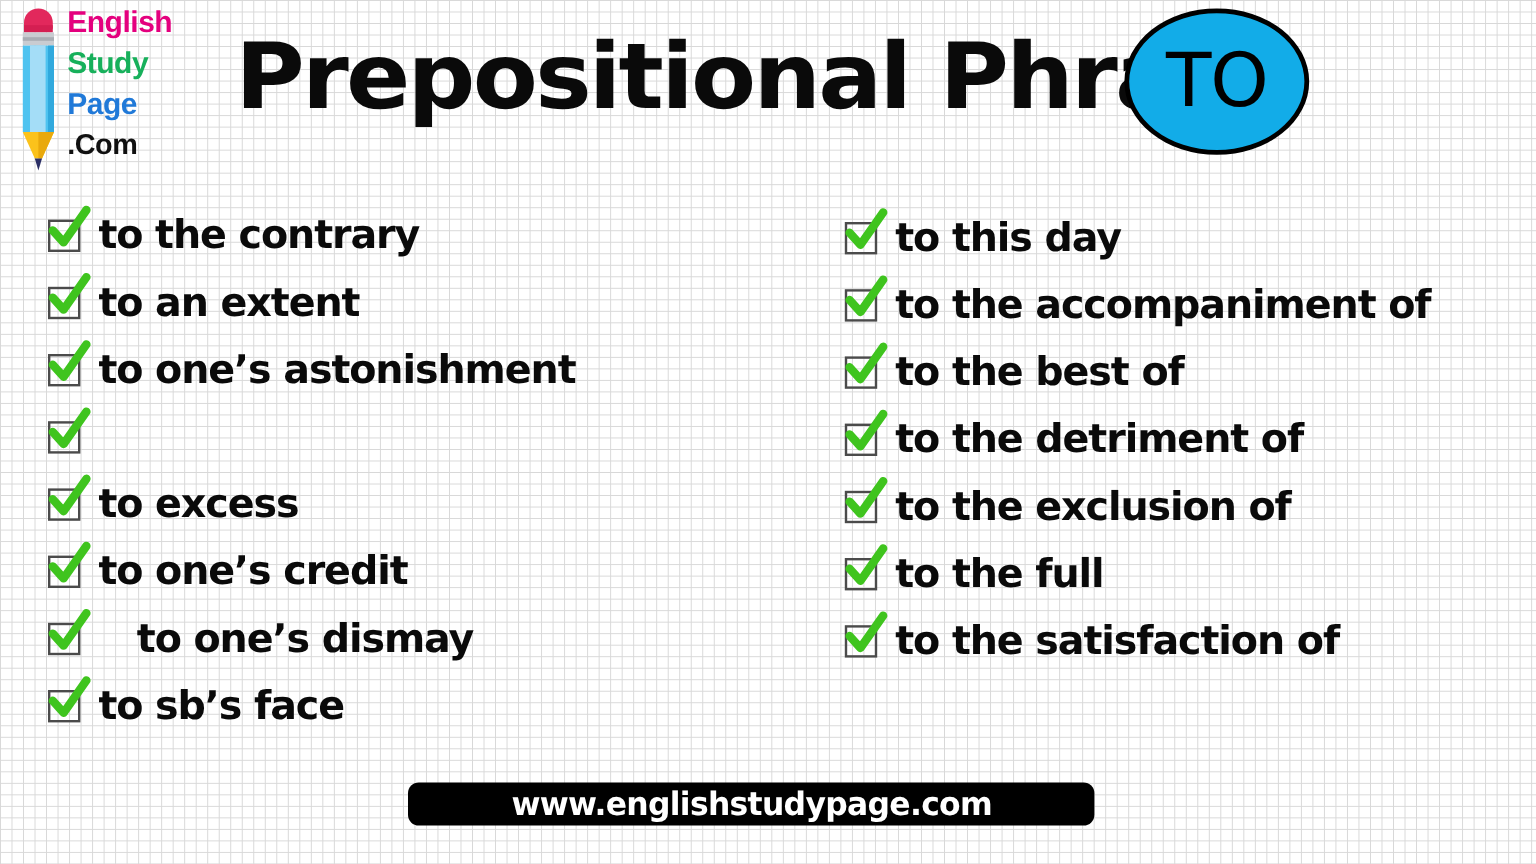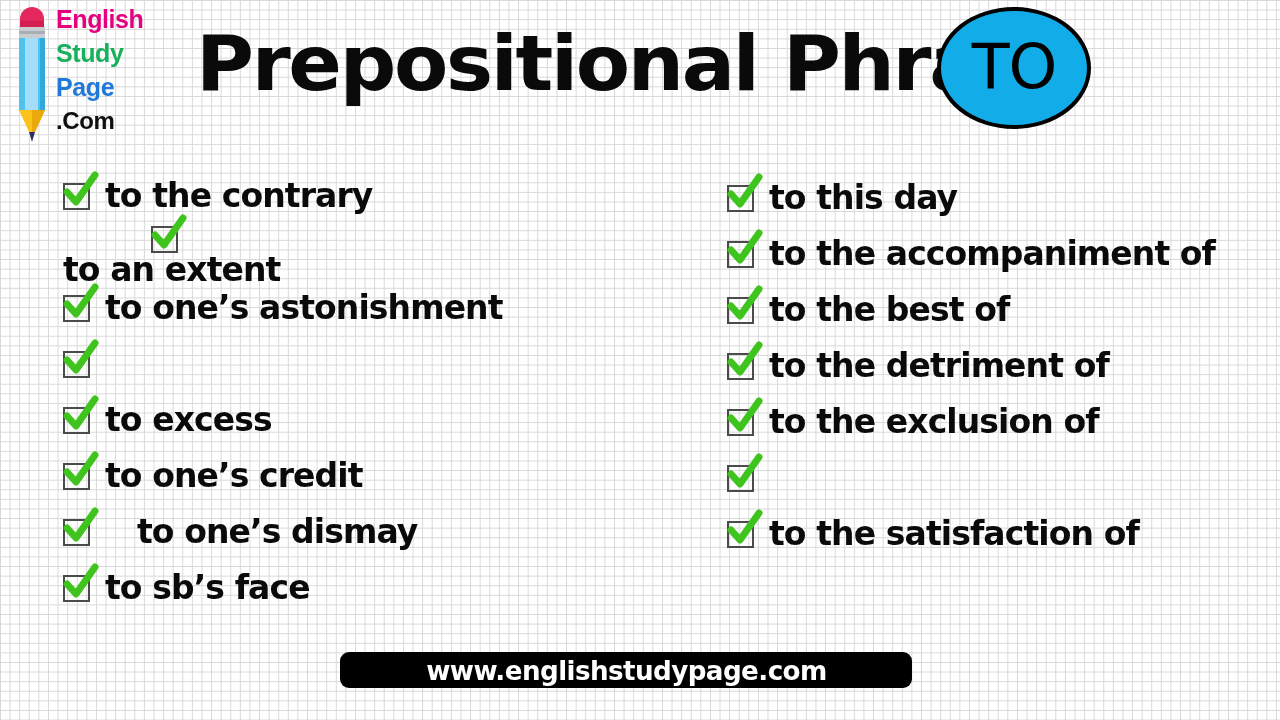--- a/index.html
+++ b/index.html
@@ -116,21 +116,20 @@
   #col-left  { left: 40px;  width: 620px; }
   #col-right { left: 704px; width: 560px; }
 
   .phrase-row {
     position: absolute;
     left: 0;
     height: 56px;
     display: flex;
     align-items: center;
     white-space: nowrap;
-    padding-left: 23px;
   }
 
   .checkbox {
     position: relative;
     width: 30px;
     height: 30px;
     flex: 0 0 30px;
     margin-right: 12px;
   }
   .checkbox .box {
@@ -226,21 +225,21 @@
   <div id="col-left" class="column">
       <div class="phrase-row" style="top: 167px;">
         <span class="checkbox">
           <span class="box" style="border-color: rgb(75, 75, 75);"></span>
           <svg class="tick" viewBox="0 0 36 40">
             <path d="M5 21 L14 31 L33 4" fill="none" stroke="#3fc41e" stroke-width="7" stroke-linecap="round" stroke-linejoin="round"></path>
           </svg>
         </span>
         <span class="phrase-text">to the contrary</span>
       </div>
-      <div class="phrase-row" style="top: 223px; flex-direction: column;">
+      <div class="phrase-row" style="top: 223px;">
         <span class="checkbox">
           <span class="box" style="border-color: rgb(75, 75, 75);"></span>
           <svg class="tick" viewBox="0 0 36 40">
             <path d="M5 21 L14 31 L33 4" fill="none" stroke="#3fc41e" stroke-width="7" stroke-linecap="round" stroke-linejoin="round"></path>
           </svg>
         </span>
         <span class="phrase-text">to an extent</span>
       </div>
       <div class="phrase-row" style="top: 279px;">
         <span class="checkbox">
@@ -343,20 +342,21 @@
         </span>
         <span class="phrase-text">to the exclusion of</span>
       </div>
       <div class="phrase-row" style="top: 449px;">
         <span class="checkbox">
           <span class="box" style="border-color: rgb(75, 75, 75);"></span>
           <svg class="tick" viewBox="0 0 36 40">
             <path d="M5 21 L14 31 L33 4" fill="none" stroke="#3fc41e" stroke-width="7" stroke-linecap="round" stroke-linejoin="round"></path>
           </svg>
         </span>
+        <span class="phrase-text">to the full</span>
       </div>
       <div class="phrase-row" style="top: 505px;">
         <span class="checkbox">
           <span class="box" style="border-color: rgb(75, 75, 75);"></span>
           <svg class="tick" viewBox="0 0 36 40">
             <path d="M5 21 L14 31 L33 4" fill="none" stroke="#3fc41e" stroke-width="7" stroke-linecap="round" stroke-linejoin="round"></path>
           </svg>
         </span>
         <span class="phrase-text">to the satisfaction of</span>
       </div>

